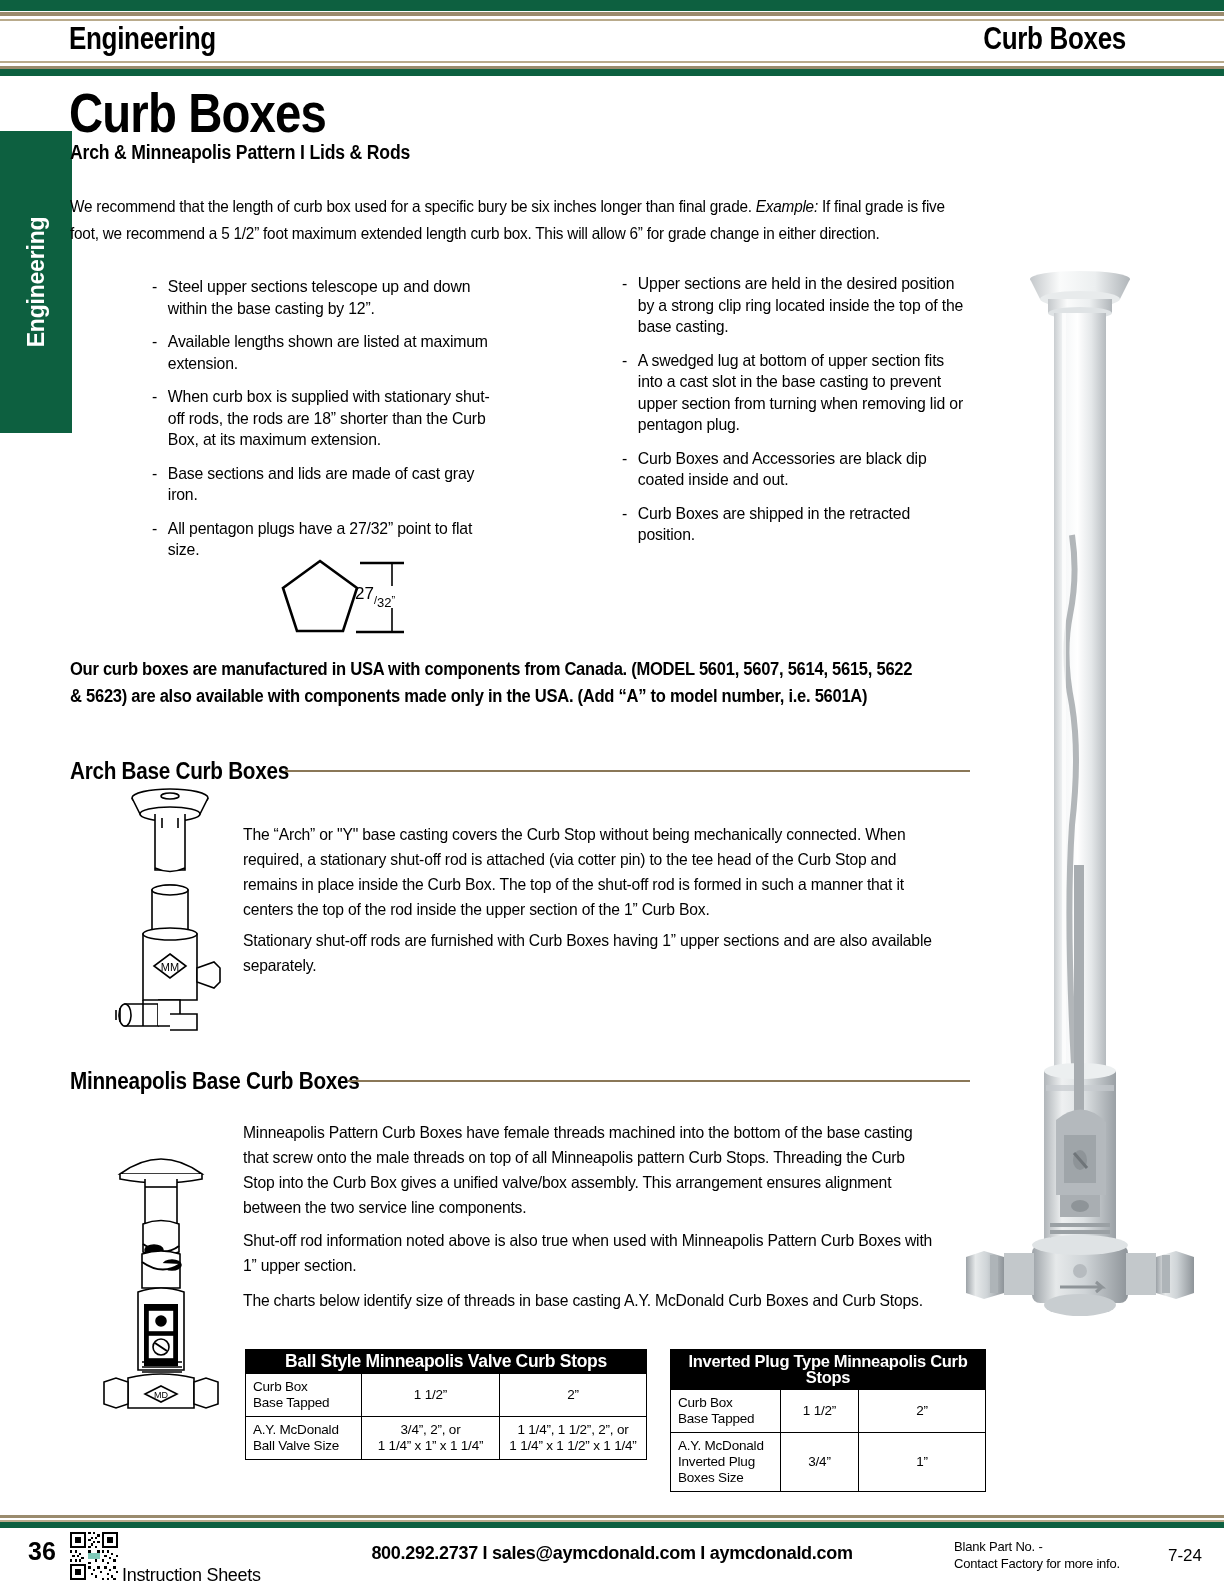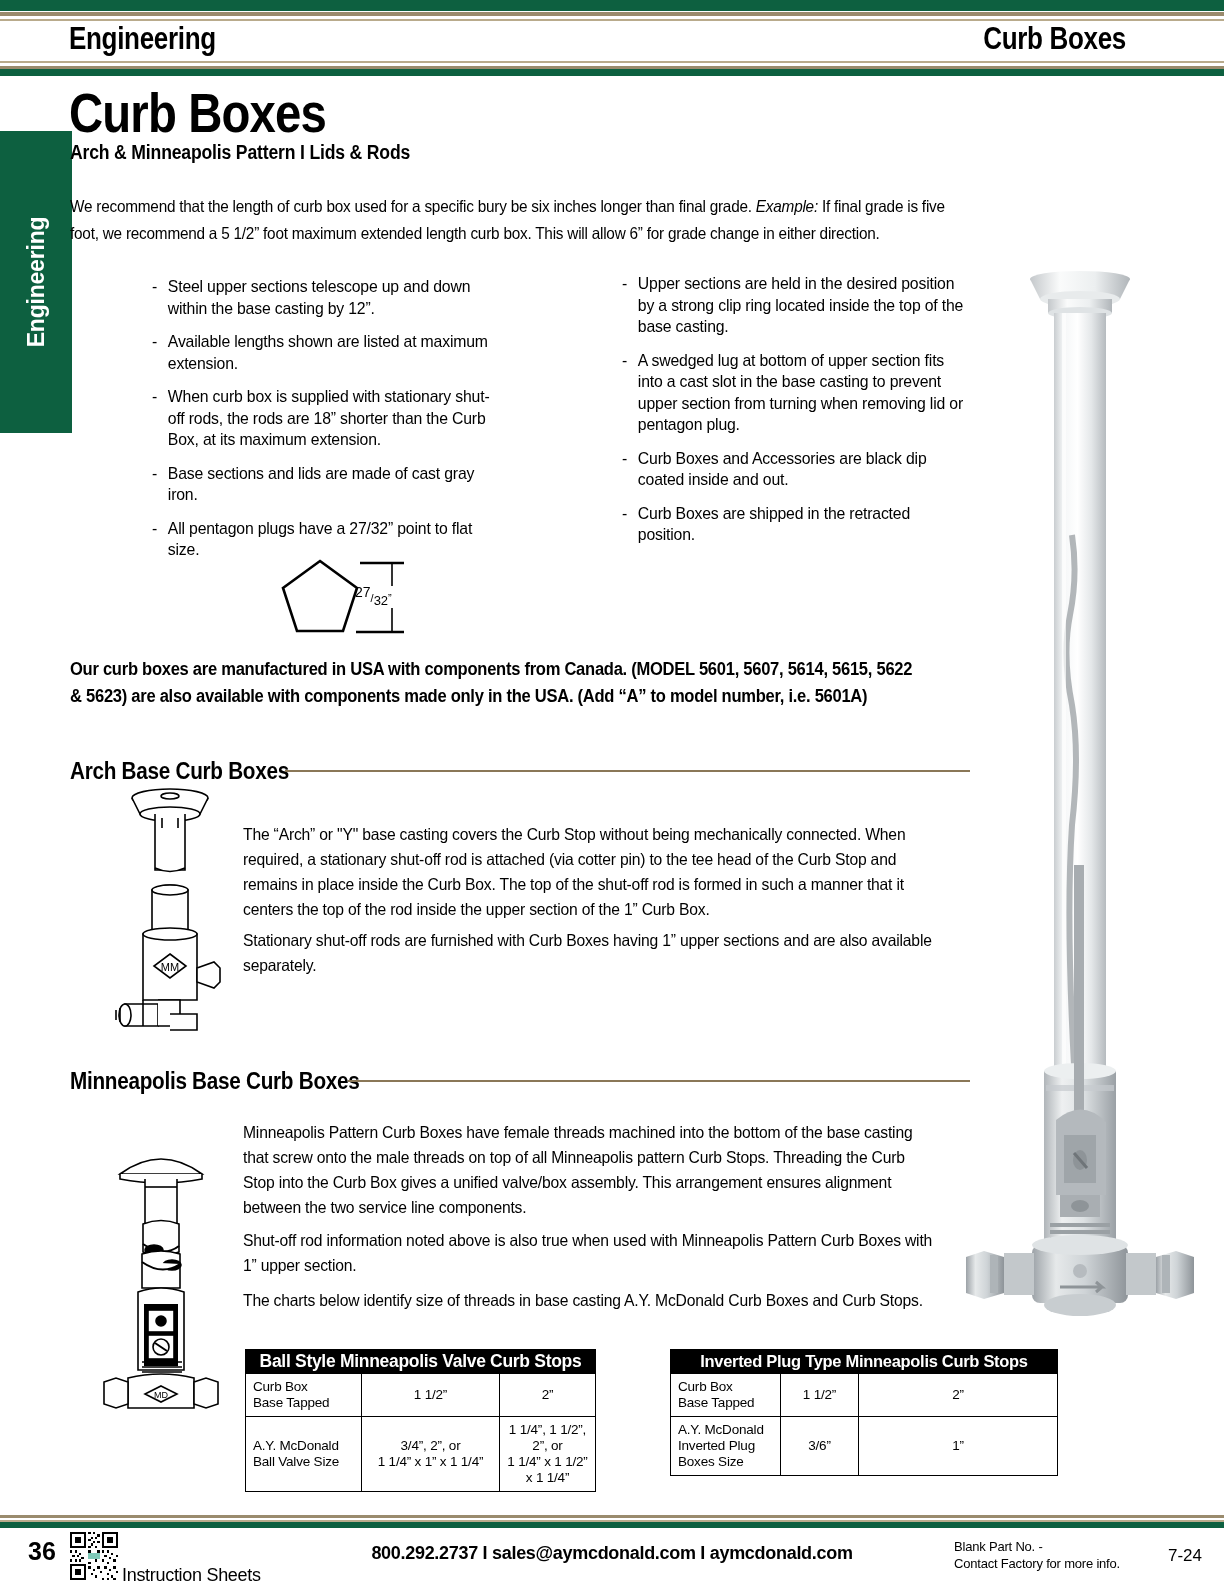--- a/index.html
+++ b/index.html
@@ -75,21 +75,21 @@
   .bullet { display:flex; margin-bottom:12px; }
   .bullet .dash { width:17px; flex:0 0 17px; }
   .bullet .btxt { flex:1; }
 
   
   .pent-wrap { position:absolute; left:280px; top:556px; width:130px; height:90px; }
   .pent-label {
     position:absolute; left:355px; top:584px;
     font-size:11px; font-family:"Liberation Sans Narrow","Liberation Sans", sans-serif;
   }
-  .pent-label .num { font-size:14px; vertical-align:super; }
+  .pent-label .num { font-size:17px; vertical-align:super; }
   .pent-label .den { font-size:13px; vertical-align:sub; }
 
   
   .usa-note {
     position:absolute; left:70px; top:656px; width:925px;
     font-size:18px; font-weight:bold; line-height:27px; letter-spacing:-0.3px;
     font-family:"Liberation Sans Narrow","Liberation Sans", sans-serif;
     transform:scaleX(0.92); transform-origin:left top;
   }
 
@@ -302,21 +302,21 @@
 
     <polygon points="63,254 79,262 63,270 47,262" fill="#fff"></polygon>
     <text x="63" y="266" font-size="9" text-anchor="middle" stroke="none" fill="#000" font-family="Liberation Sans, sans-serif">MD</text>
   </g>
 </svg>
 
 <div class="body-p" style="left:243px; top:1120px; width:733px;">Minneapolis Pattern Curb Boxes have female threads machined into the bottom of the base casting that screw onto the male threads on top of all Minneapolis pattern Curb Stops. Threading the Curb Stop into the Curb Box gives a unified valve/box assembly. This arrangement ensures alignment between the two service line components.</div>
 <div class="body-p" style="left:243px; top:1228px; width:733px;">Shut-off rod information noted above is also true when used with Minneapolis Pattern Curb Boxes with 1” upper section.</div>
 <div class="body-p" style="left:243px; top:1288px; width:733px;">The charts below identify size of threads in base casting A.Y. McDonald Curb Boxes and Curb Stops.</div>
 
-<table class="tbl" style="left:245px; top:1349px; width:351px;">
+<table class="tbl" style="left:245px; top:1349px; width:402px;">
   <tbody>
       <tr>
     <td class="thead-cell" colspan="3">Ball Style Minneapolis Valve Curb Stops</td>
   </tr>
   <tr>
     <td class="lbl" style="width:116px;">
       <div>Curb Box</div>
       <div>Base Tapped</div>
     </td>
     <td class="val" style="width:138px;">1 1/2”</td>
@@ -332,40 +332,40 @@
       <div>1 1/4” x 1” x 1 1/4”</div>
     </td>
     <td class="val">
       <div>1 1/4”, 1 1/2”, 2”, or</div>
       <div>1 1/4” x 1 1/2” x 1 1/4”</div>
     </td>
   </tr>
 </tbody>
   </table>
 
-<table class="tbl" style="left:670px; top:1349px; width:388px;border-radius:24px;">
+<table class="tbl" style="left:670px; top:1349px; width:316px;border-radius:24px;">
   <tbody>
       <tr>
     <td class="thead-cell" colspan="3" style="font-size:16.5px;">Inverted Plug Type Minneapolis Curb Stops</td>
   </tr>
   <tr>
     <td class="lbl" style="width:110px;">
       <div>Curb Box</div>
       <div>Base Tapped</div>
     </td>
     <td class="val" style="width:78px;">1 1/2”</td>
     <td class="val">2”</td>
   </tr>
   <tr>
     <td class="lbl">
       <div>A.Y. McDonald</div>
       <div>Inverted Plug</div>
       <div>Boxes Size</div>
     </td>
-    <td class="val">3/6”</td>
+    <td class="val">3/4”</td>
     <td class="val">1”</td>
   </tr>
 </tbody>
   </table>
 
 <svg class="photo" viewBox="0 0 240 1055">
   <defs>
     <linearGradient id="tubeGrad" x1="0" y1="0" x2="1" y2="0">
       <stop offset="0%" stop-color="#c9cdd0"></stop>
       <stop offset="18%" stop-color="#f4f6f7"></stop>

